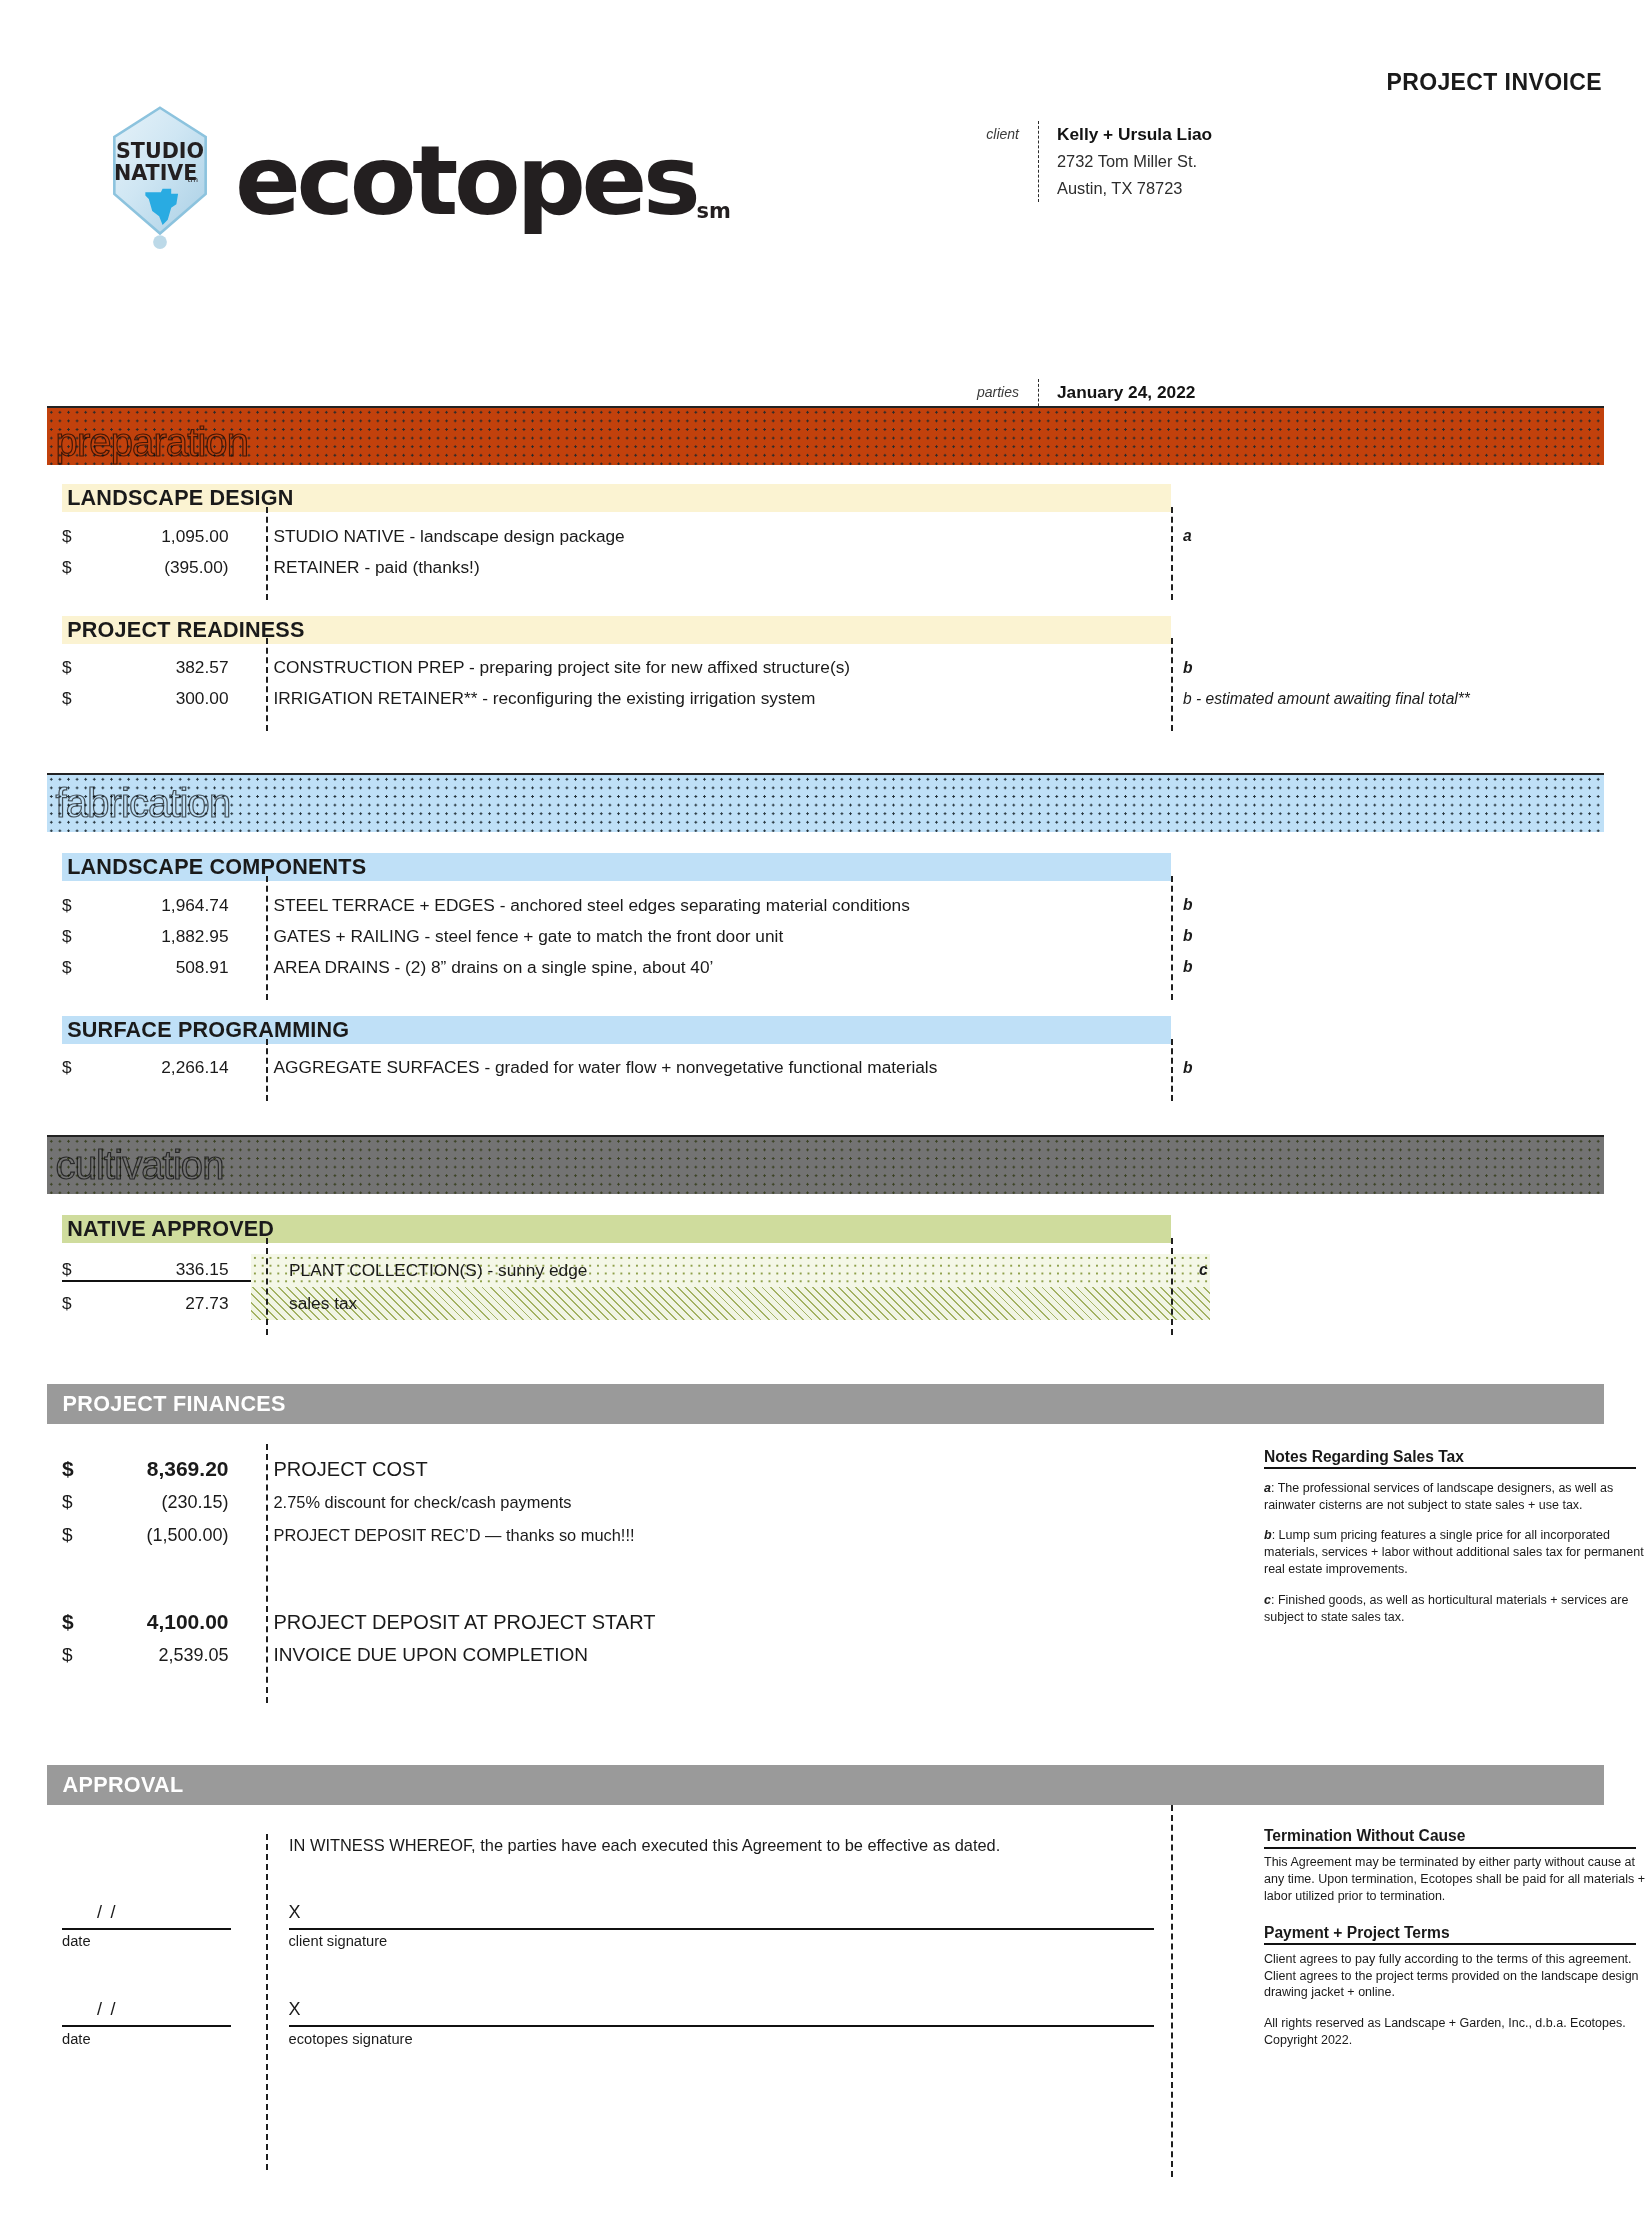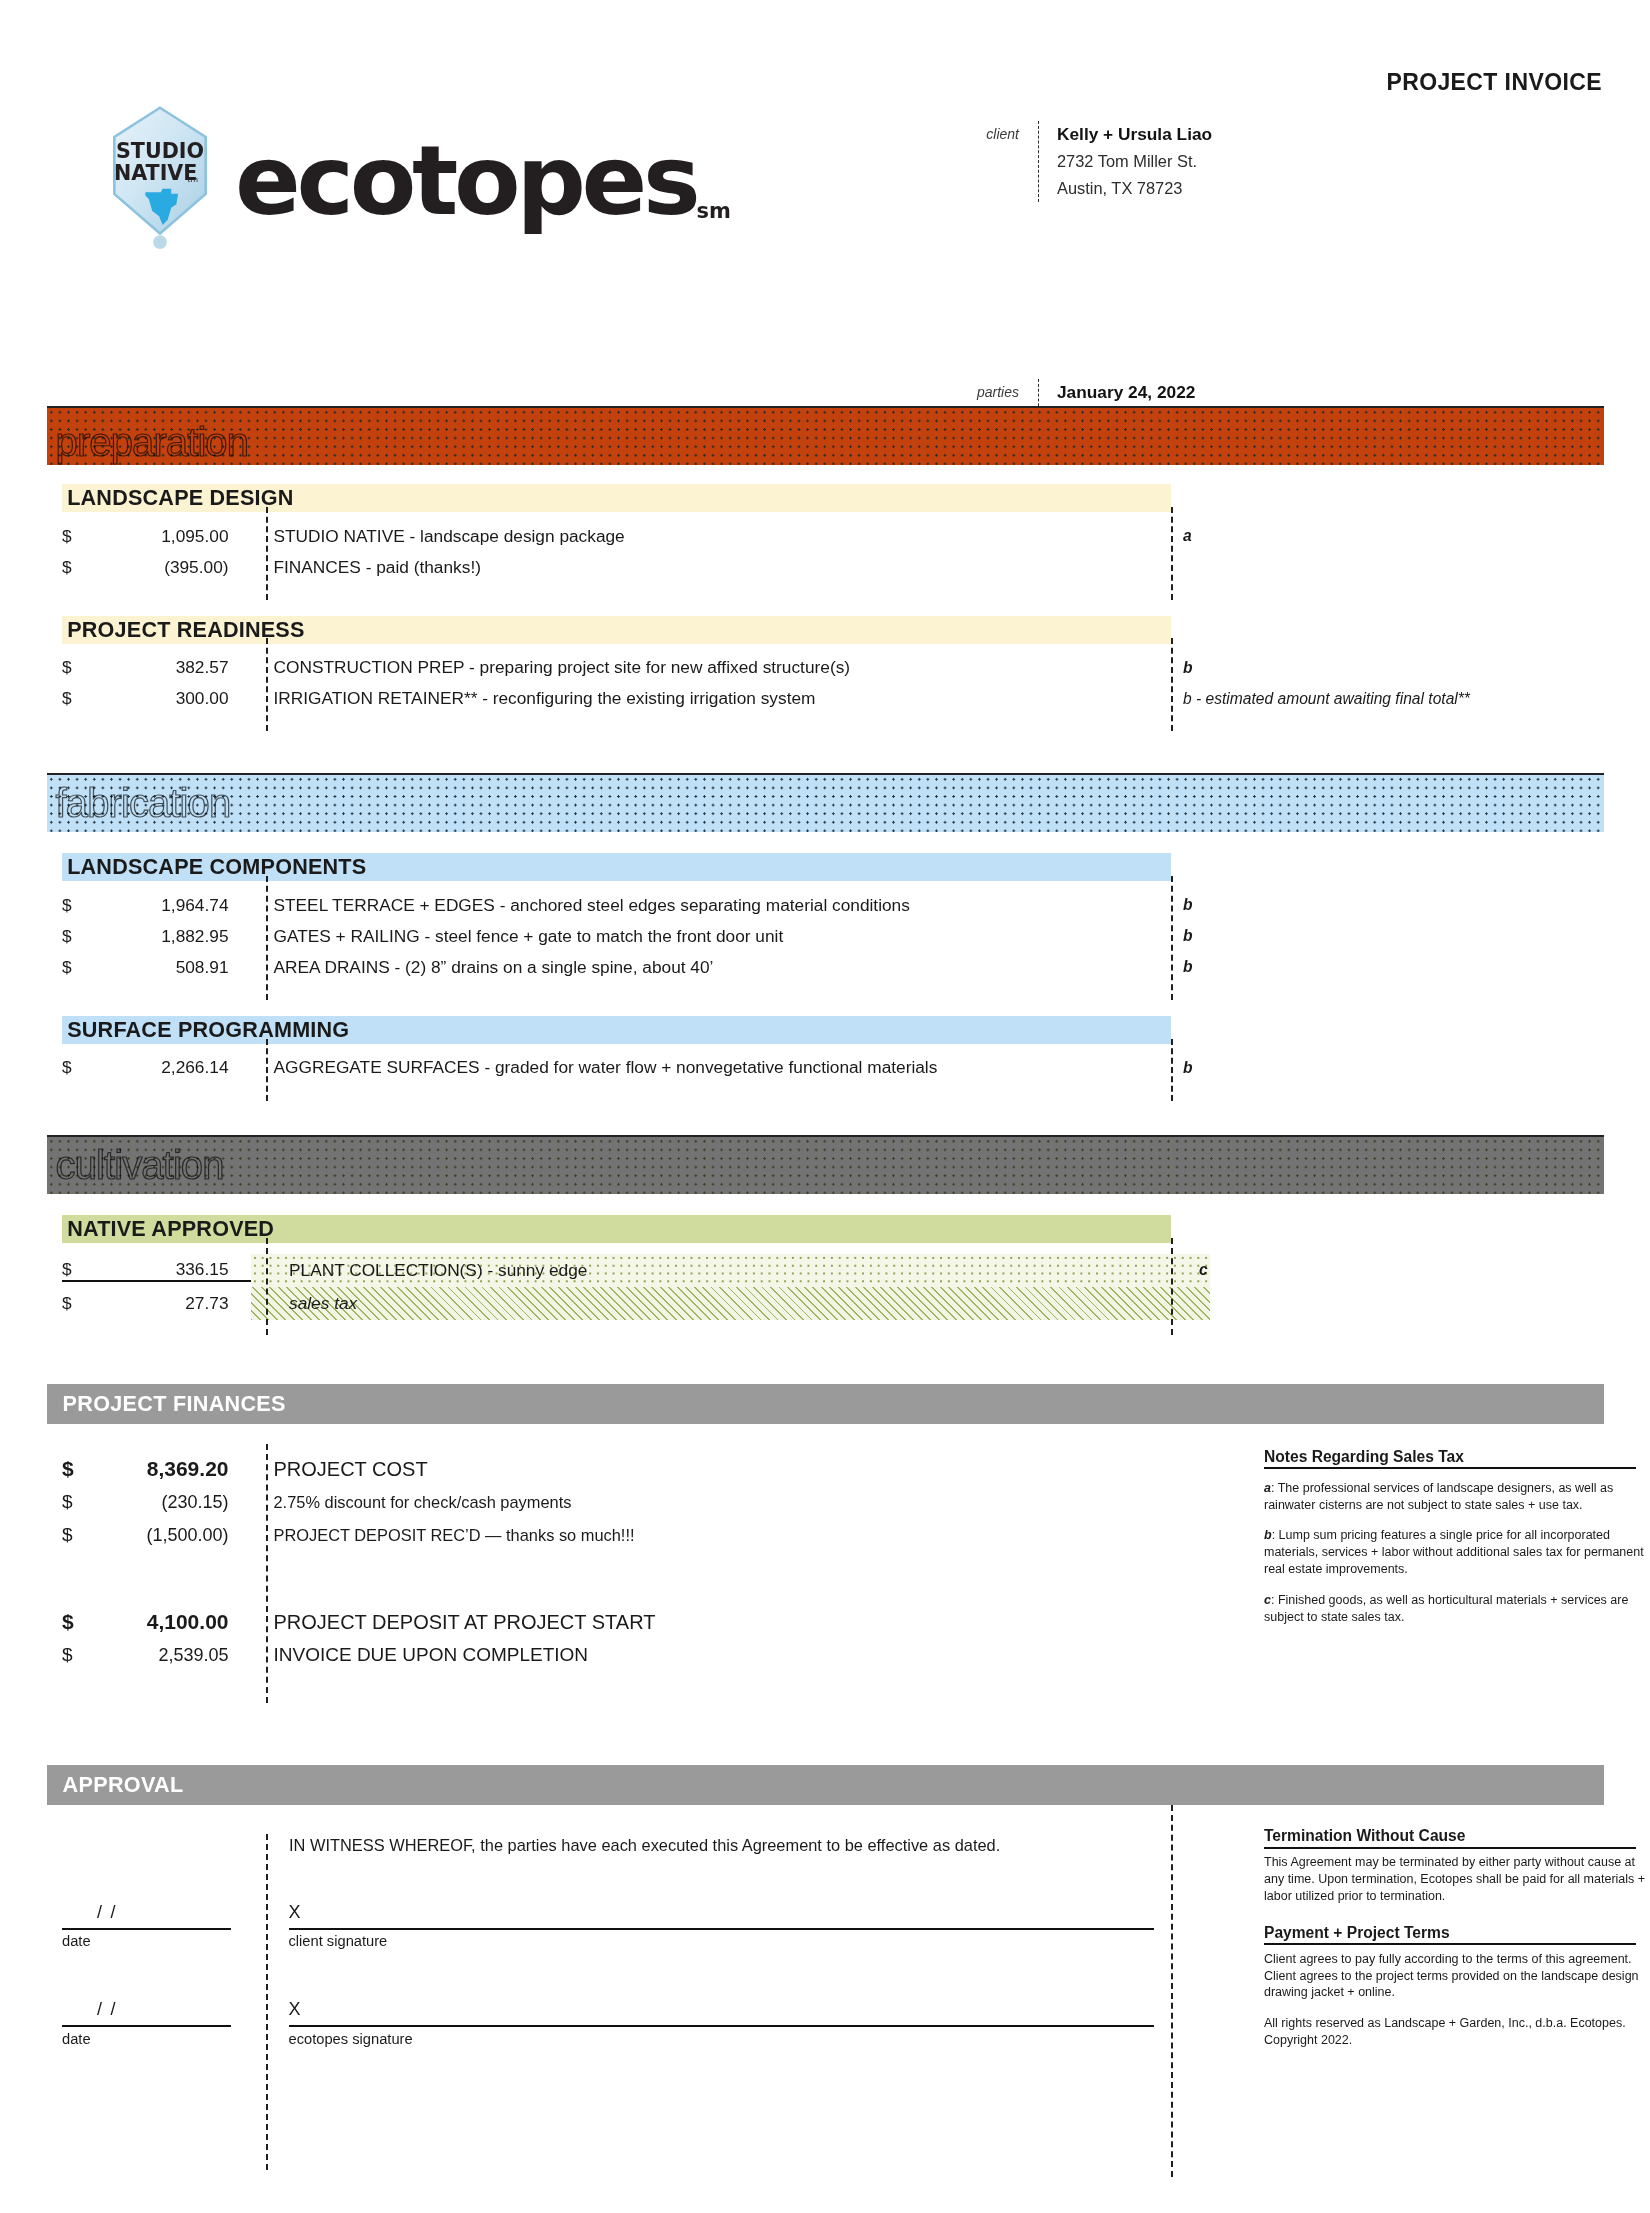--- a/index.html
+++ b/index.html
@@ -277,21 +277,21 @@
 <div class="items with-right-rule" style="padding-top:8.6px">
   <div class="row">
     <div class="cur">$</div>
     <div class="amt">1,095.00</div>
     <div class="desc">STUDIO NATIVE - landscape design package</div>
     <div class="note">a</div>
   </div>
   <div class="row">
     <div class="cur">$</div>
     <div class="amt">(395.00)</div>
-    <div class="desc">FINANCES - paid (thanks!)</div>
+    <div class="desc">RETAINER - paid (thanks!)</div>
     <div class="note"></div>
   </div>
 </div>
 
 <div style="height:33px"></div>
 <div class="sub-head sub-prep">PROJECT READINESS</div>
 <div class="items with-right-rule" style="padding-top:8.6px">
   <div class="row">
     <div class="cur">$</div>
     <div class="amt">382.57</div>
@@ -360,21 +360,21 @@
     <div class="amt underline-amt">336.15</div>
     <div class="descwrap fill-dotgreen">
       <div class="desc">PLANT COLLECTION(S) - sunny edge</div>
     </div>
     <div class="note">c</div>
   </div>
   <div class="crow">
     <div class="cur">$</div>
     <div class="amt">27.73</div>
     <div class="descwrap fill-hatchgreen">
-      <div class="desc" style="font-style:italic">sales tax</div>
+      <div class="desc" style="">sales tax</div>
     </div>
     <div class="note"></div>
   </div>
 </div>
 
 <div style="height:64px"></div>
 <div class="gray-bar">PROJECT FINANCES</div>
 
 <div id="finances">
   <div class="frow big">

